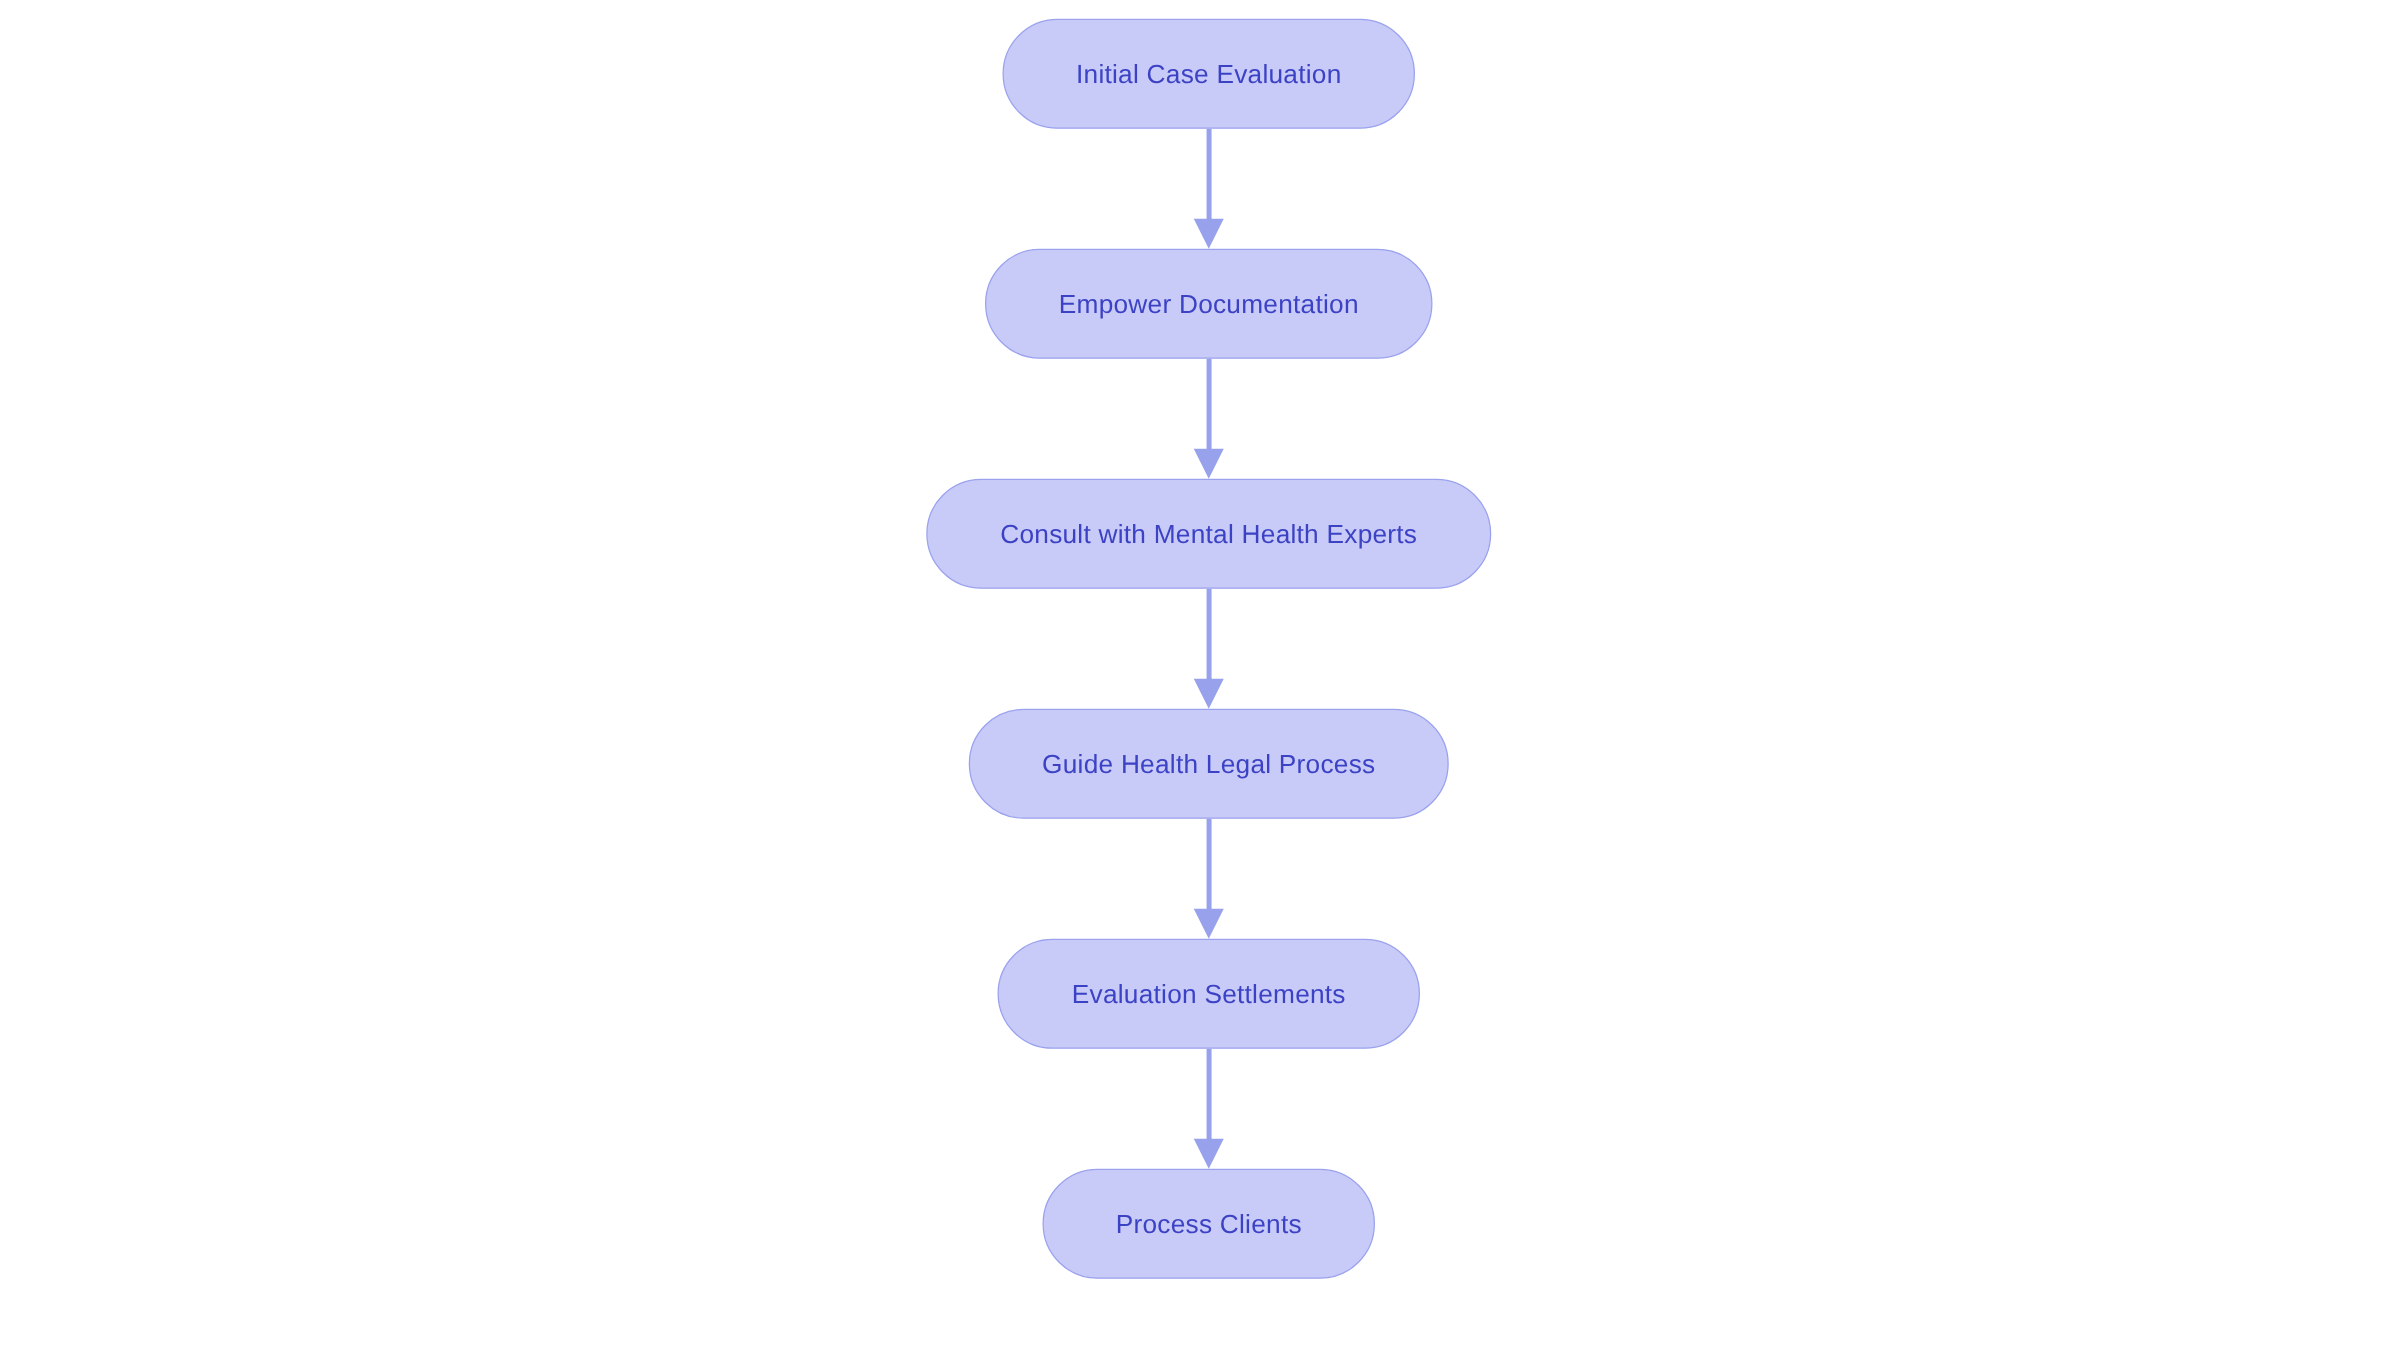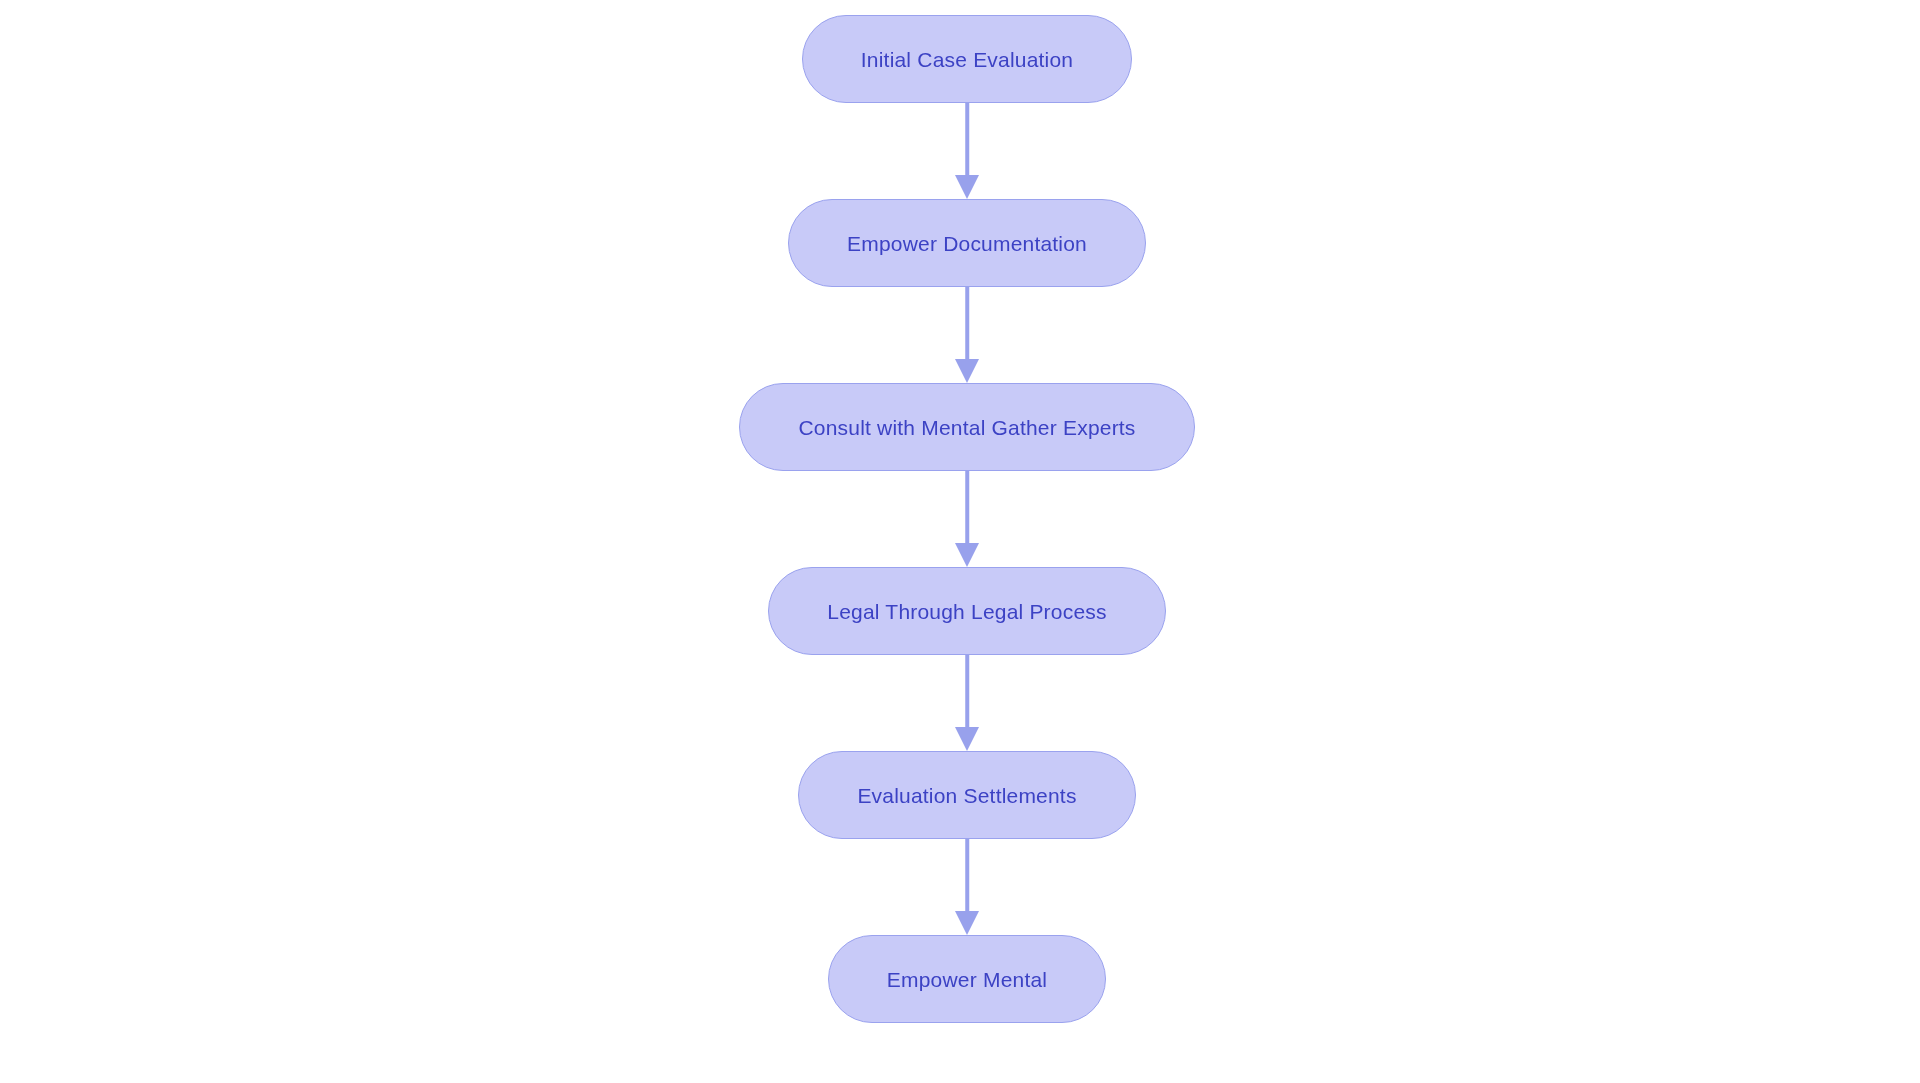--- a/index.html
+++ b/index.html
@@ -96,44 +96,44 @@
     <div class="node">
       <span class="label">Empower Documentation</span>
     </div>
 
     <div class="connector">
       <div class="stem"></div>
       <div class="head"></div>
     </div>
 
     <div class="node">
-      <span class="label">Consult with Mental Gather Experts</span>
+      <span class="label">Consult with Mental Health Experts</span>
     </div>
 
     <div class="connector">
       <div class="stem"></div>
       <div class="head"></div>
     </div>
 
     <div class="node">
-      <span class="label">Legal Through Legal Process</span>
+      <span class="label">Guide Health Legal Process</span>
     </div>
 
     <div class="connector">
       <div class="stem"></div>
       <div class="head"></div>
     </div>
 
     <div class="node">
       <span class="label">Evaluation Settlements</span>
     </div>
 
     <div class="connector">
       <div class="stem"></div>
       <div class="head"></div>
     </div>
 
     <div class="node">
-      <span class="label">Empower Mental</span>
+      <span class="label">Process Clients</span>
     </div>
 
   </div>
 </div>
 
 </body></html>

